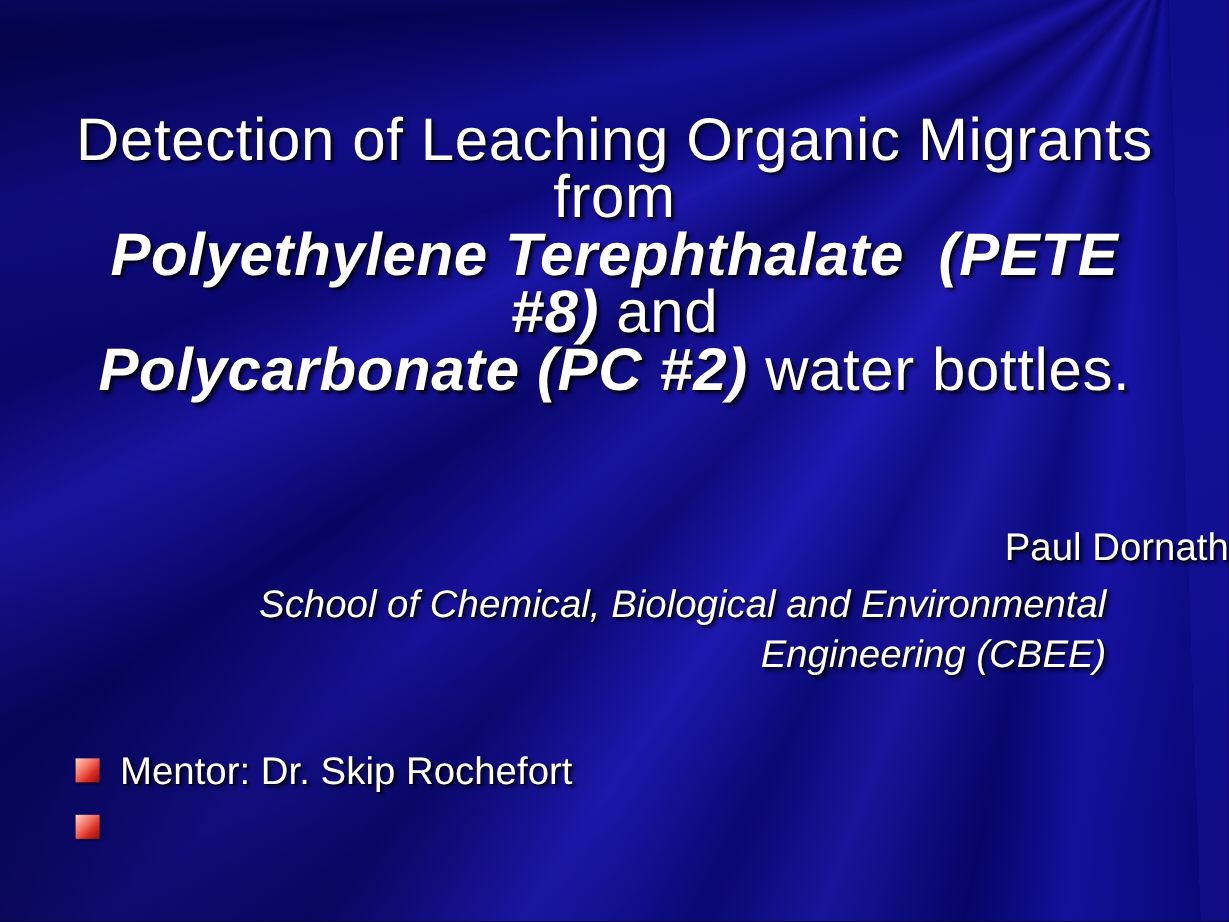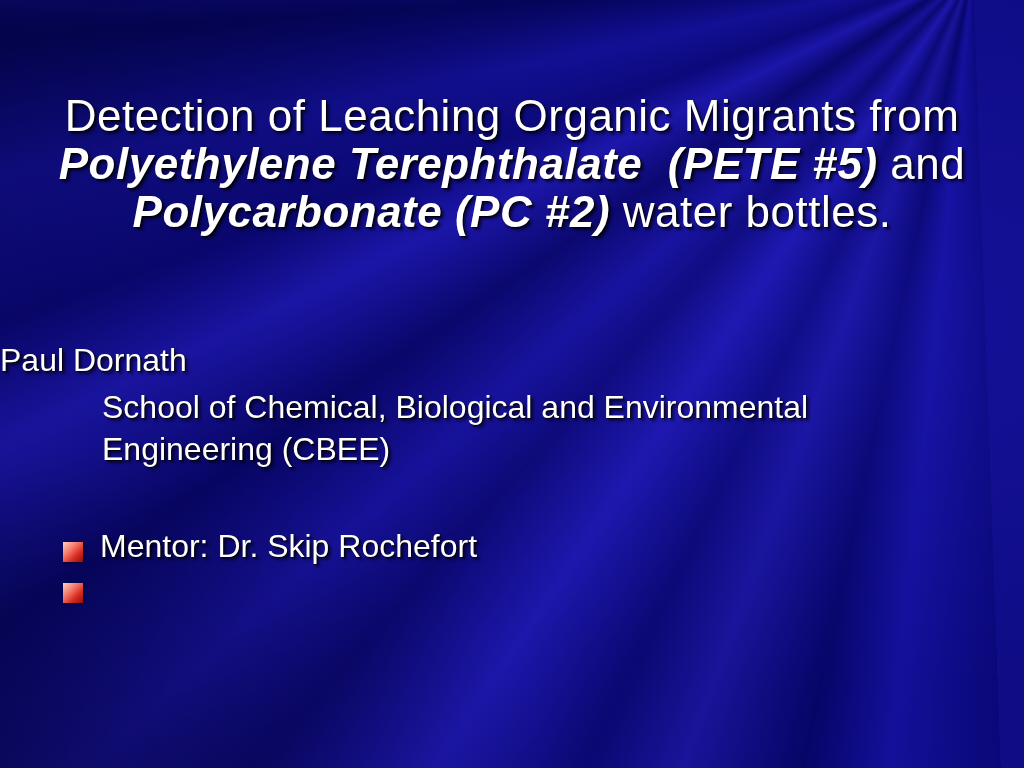--- a/index.html
+++ b/index.html
@@ -33,55 +33,56 @@
         #0a0774 72deg,
         #120f92 80deg,
         #05045c 88deg,
         #0f0c86 92deg);
     background-color: #0a0870;
   }
   .title {
     margin: 0 50px 0 50px;
     padding-top: 92px;
     text-align: center;
-    font-size: 44px;
+    font-size: 50px;
     font-weight: 400;
     line-height: 48px;
     letter-spacing: 0.5px;
     text-shadow: 1px 1px 1px rgba(0,0,0,0.85), 3px 3px 3px rgba(0,0,0,0.65);
   }
   .title-line { display: block; }
   .seg { white-space: pre-wrap; }
   .seg.bold-italic { font-weight: 700; font-style: italic; }
   .author-block {
     margin-top: 104px;
-    text-align: left;
+    text-align: right;
     text-shadow: 1px 1px 1px rgba(0,0,0,0.85), 3px 3px 3px rgba(0,0,0,0.65);
   }
   .author-name {
     margin: 0;
     font-size: 32px;
     line-height: 40px;
     font-weight: 400;
   }
   .affiliation {
     margin: 6px auto 0 auto;
     max-width: 820px;
     font-size: 32px;
     line-height: 42px;
+    font-style: italic;
     font-weight: 400;
   }
   .bullets {
     list-style: none;
     margin: 54px 0 0 0;
     padding: 0 0 0 63px;
   }
   .bullet-row {
     display: flex;
-    align-items: center;
+    align-items: flex-start;
     margin-bottom: 3px;
   }
   .bullet-square {
     flex: 0 0 auto;
     width: 20px;
     height: 20px;
     margin: 12px 17px 0 0;
     background: linear-gradient(135deg, #ffd3c3 0%, #f4796a 38%, #d92b20 68%, #8f0f0f 100%);
     box-shadow: 1px 1px 2px rgba(0,0,0,0.6);
   }
@@ -92,21 +93,21 @@
     text-shadow: 1px 1px 1px rgba(0,0,0,0.85), 3px 3px 3px rgba(0,0,0,0.65);
   }
 </style>
 </head>
 <body>
 
 <div class="slide">
 
   <h1 class="title">
     <span class="title-line"><span class="seg regular">Detection of Leaching Organic Migrants from</span></span>
-    <span class="title-line"><span class="seg bold-italic">Polyethylene Terephthalate  (PETE #5)</span><span class="seg regular"> and</span></span>
+    <span class="title-line"><span class="seg bold-italic">Polyethylene Terephthalate  (PETE #8)</span><span class="seg regular"> and</span></span>
     <span class="title-line"><span class="seg bold-italic">Polycarbonate (PC #2)</span><span class="seg regular"> water bottles.</span></span>
   </h1>
 
   <div class="author-block">
     <p class="author-name">Paul Dornath</p>
     <p class="affiliation">School of Chemical, Biological and Environmental Engineering (CBEE)</p>
   </div>
 
   <ul class="bullets">
     <li class="bullet-row">

